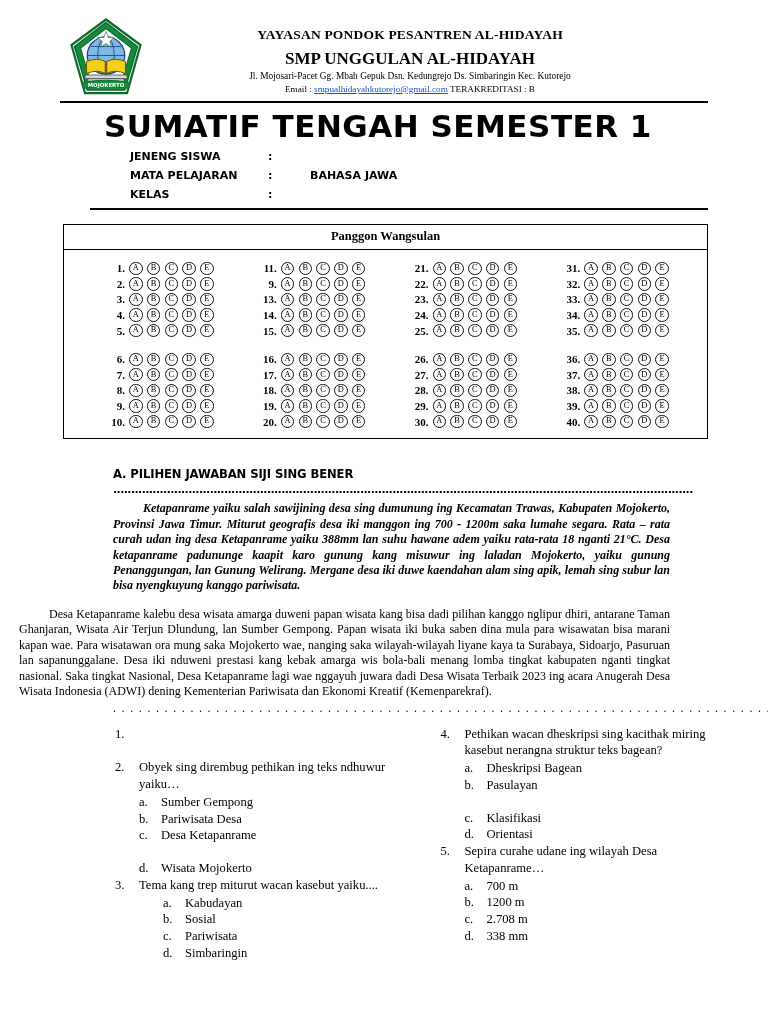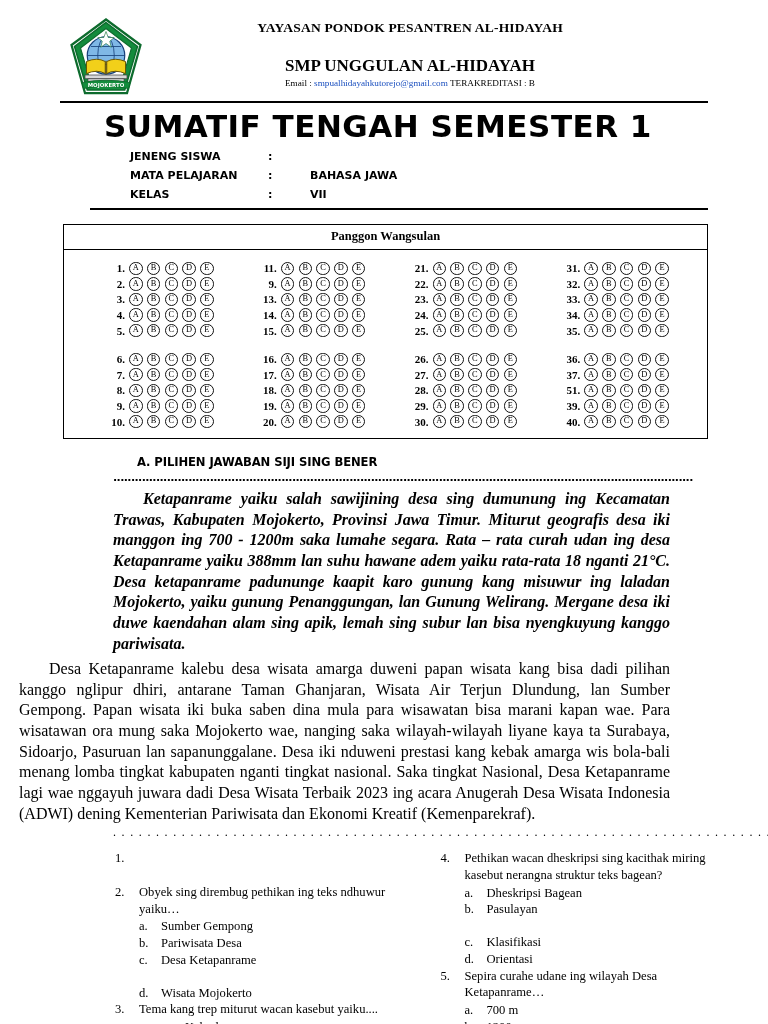--- a/index.html
+++ b/index.html
@@ -18,21 +18,21 @@
     position: relative;
     width: 768px;
     height: 1024px;
     box-sizing: border-box;
     padding: 0;
   }
 
   
   .letterhead {
     display: flex;
-    align-items: center;
+    align-items: flex-end;
     padding: 14px 60px 0 60px;
   }
   .logo-wrap {
     width: 92px;
     flex: 0 0 92px;
     display: flex;
     justify-content: center;
     padding-top: 4px;
   }
   .logo {
@@ -50,30 +50,31 @@
     font-weight: bold;
     font-size: 13.5px;
     letter-spacing: .2px;
     line-height: 1.25;
   }
   .school-name {
     font-family: "Liberation Serif", serif;
     font-weight: bold;
     font-size: 17px;
     line-height: 1.3;
-    margin-top: 18px;
+    margin-top: 4px;
   }
   .addr-line {
     font-family: "Liberation Serif", serif;
     font-size: 9.4px;
     line-height: 1.42;
   }
   .addr-line.tight { font-size: 9.2px; }
   .email-link {
     color: #1a4fbf;
+    text-decoration: underline;
     margin-top: 48px;
   }
   .tick-mark {
     font-size: 9px;
     padding-left: 14px;
   }
 
   .rule-heavy {
     height: 0;
     border-top: 2.4px solid #000;
@@ -105,21 +106,21 @@
   .ident-value { flex: 1 1 auto; }
 
   .rule-heavy2 {
     height: 0;
     border-top: 2.6px solid #000;
     margin: 4px 60px 0 90px;
   }
 
   
   .answer-table {
-    margin: 14px 60px 4px 63px;
+    margin: 14px 60px 16px 63px;
     border: 1.2px solid #000;
   }
   .answer-table-head {
     text-align: center;
     font-family: "Liberation Serif", serif;
     font-weight: bold;
     font-size: 12.5px;
     padding: 4px 0 5px 0;
     border-bottom: 1.2px solid #000;
   }
@@ -163,43 +164,42 @@
   }
   .bubble:last-child { margin-right: 0; }
 
   
   .section-head {
     font-family: "DejaVu Sans", sans-serif;
     font-weight: bold;
     font-size: 11.6px;
     padding: 12px 0 0 113px;
     letter-spacing: -.1px;
-    margin-left: 24px;
   }
   .dotline-dense {
     font-family: "DejaVu Sans", sans-serif;
     font-weight: bold;
     font-size: 11px;
     letter-spacing: -0.6px;
     line-height: 1.25;
     padding: 2px 98px 0 113px;
     word-break: break-all;
     overflow: hidden;
   }
 
   .passage {
     padding: 4px 98px 0 113px;
     font-family: "Liberation Serif", serif;
-    font-size: 16px;
+    font-size: 12px;
     line-height: 1.29;
     text-align: justify;
     text-indent: 30px;
   }
   .passage.italic { font-style: italic; font-weight: bold; }
-  .passage.roman { font-style: normal; margin-top: 1px; padding-left: 19px; }
+  .passage.roman { font-style: normal; margin-top: 9px; padding-left: 19px; }
 
   .dotline-sparse {
     font-family: "Liberation Serif", serif;
     font-size: 12px;
     letter-spacing: 1.3px;
     padding: 1px 98px 0 113px;
     overflow: hidden;
     white-space: nowrap;
   }
 
@@ -253,20 +253,21 @@
         <line x1="50" y1="57" x2="50" y2="75" stroke="#6b5400" stroke-width="1.4"></line>
         <rect x="22" y="76" width="56" height="5" fill="#d8d8d8" stroke="#444" stroke-width="1"></rect>
         <rect x="26" y="81" width="48" height="4" fill="#cccccc" stroke="#444" stroke-width="0.9"></rect>
         <path d="M18 86 Q50 80 82 86 L80 94 Q50 88 20 94 Z" fill="#138c3c" stroke="#0d6b2d" stroke-width="1.2"></path>
         <text x="50" y="92.5" text-anchor="middle" font-family="DejaVu Sans, sans-serif" font-size="7.2" font-weight="bold" fill="#ffffff">MOJOKERTO</text>
       </svg>
     </div>
     <div class="head-text">
       <div class="school-foundation">YAYASAN PONDOK  PESANTREN AL-HIDAYAH</div>
       <div class="school-name">SMP UNGGULAN AL-HIDAYAH</div>
+      <div class="addr-line">Jl. Mojosari-Pacet Gg. Mbah Gepuk Dsn. Kedungrejo Ds. Simbaringin Kec. Kutorejo</div>
       <div class="addr-line tight">
         <span>Email : </span><span class="email-link">smpualhidayahkutorejo@gmail.com</span><span> TERAKREDITASI : B</span>
       </div>
     </div>
   </div>
 
   <div class="rule-heavy"></div>
 
   <div class="exam-title">SUMATIF TENGAH SEMESTER 1</div>
 
@@ -277,21 +278,20 @@
       <span class="ident-value"></span>
     </div>
     <div class="ident-row">
       <span class="ident-label">MATA PELAJARAN</span>
       <span class="ident-colon">:</span>
       <span class="ident-value">BAHASA JAWA</span>
     </div>
     <div class="ident-row">
       <span class="ident-label">KELAS</span>
       <span class="ident-colon">:</span>
-      <span class="ident-value">VII</span>
     </div>
   </div>
 
   <div class="rule-heavy2"></div>
 
   <div class="answer-table">
     <div class="answer-table-head">Panggon Wangsulan</div>
     <div class="answer-body" id="answer-body">
         <div class="bubble-block">
           <div class="bubble-col">
@@ -601,21 +601,21 @@
             </div>
             <div class="bubble-row">
               <span class="bubble-num">37.</span>
               <span class="bubble">A</span>
               <span class="bubble">B</span>
               <span class="bubble">C</span>
               <span class="bubble">D</span>
               <span class="bubble">E</span>
             </div>
             <div class="bubble-row">
-              <span class="bubble-num">51.</span>
+              <span class="bubble-num">38.</span>
               <span class="bubble">A</span>
               <span class="bubble">B</span>
               <span class="bubble">C</span>
               <span class="bubble">D</span>
               <span class="bubble">E</span>
             </div>
             <div class="bubble-row">
               <span class="bubble-num">39.</span>
               <span class="bubble">A</span>
               <span class="bubble">B</span>

